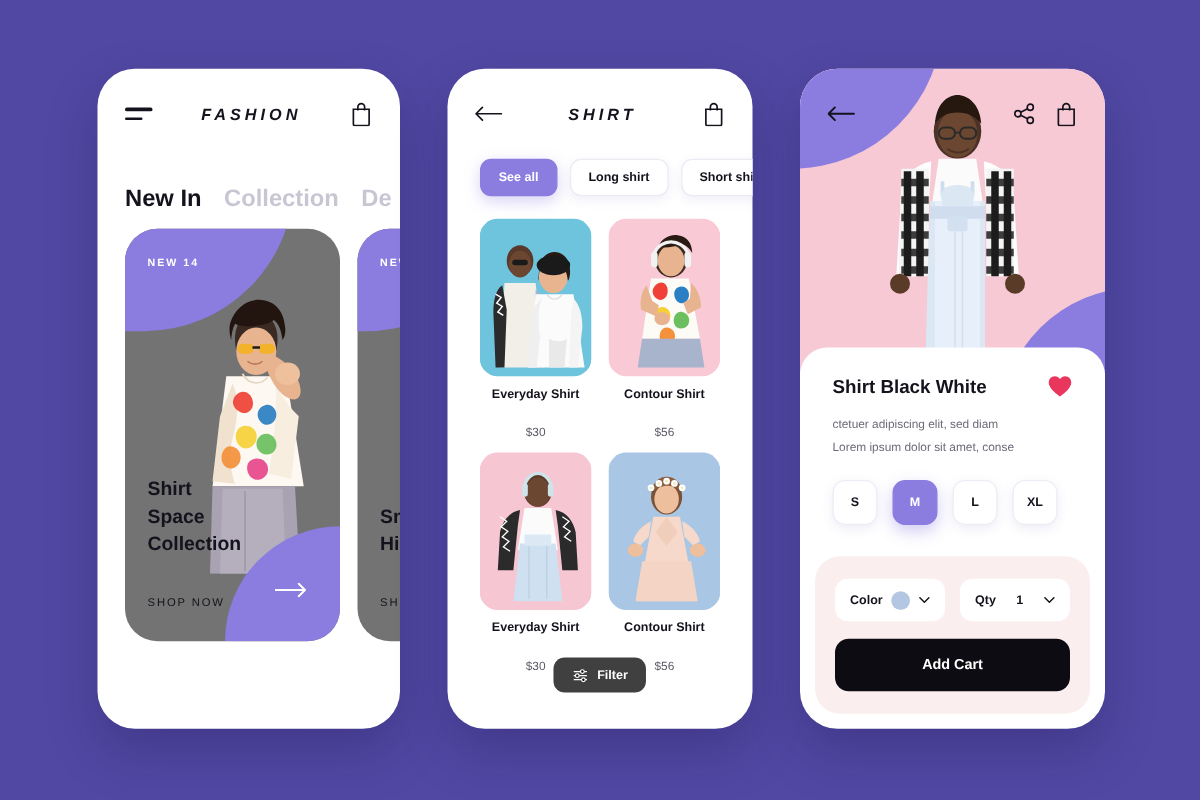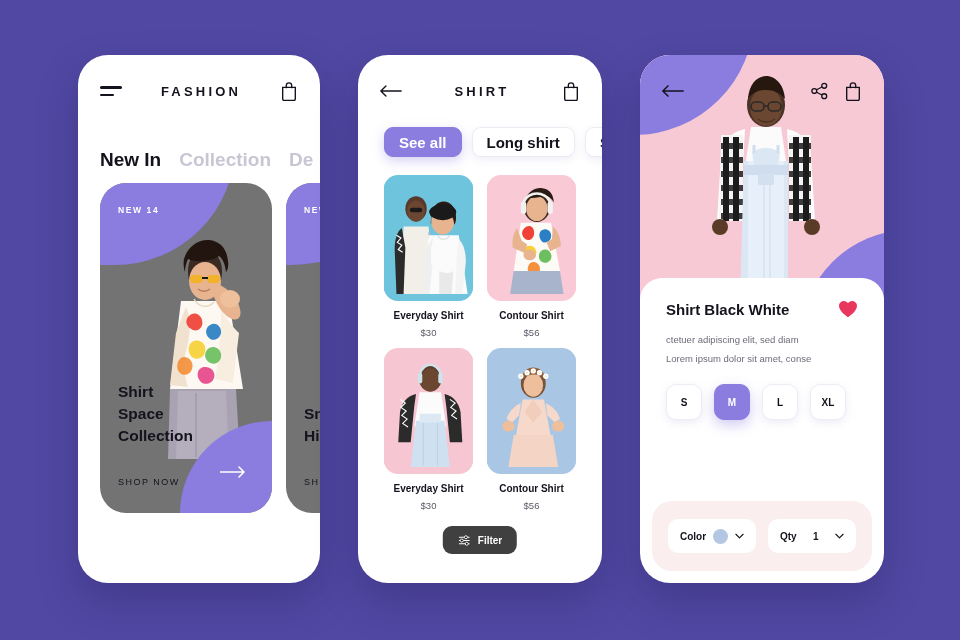--- a/index.html
+++ b/index.html
@@ -26,21 +26,21 @@
   
   .s1-head {
     height: 72px; display: flex; align-items: center;
     justify-content: space-between; padding: 0 22px;
   }
   .burger { width: 22px; display: flex; flex-direction: column; gap: 5px; cursor: pointer; }
   .burger i { display: block; height: 2.2px; background: #14121c; border-radius: 2px; }
   .burger i:nth-child(1) { width: 22px; }
   .burger i:nth-child(2) { width: 14px; }
   .brand {
-    font-size: 13px; font-weight: bold; letter-spacing: 3.2px; color: #14121c;
+    font-size: 13px; font-weight: bold; letter-spacing: 3.2px; color: #14121c; font-style: italic;
   }
   .bag-ic { width: 18px; height: 20px; }
 
   .search-wrap { padding: 0 22px; }
   .search-box {
     height: 38px; background: #fff; border-radius: 19px;
     box-shadow: 0 6px 18px rgba(90,70,160,.16);
     display: flex; align-items: center; padding: 0 16px;
   }
   .search-box input {
@@ -95,37 +95,37 @@
   .s2-head {
     height: 72px; display: flex; align-items: center;
     justify-content: space-between; padding: 0 22px;
   }
   .chips {
     display: flex; gap: 10px; padding: 0 0 0 26px; white-space: nowrap;
   }
   .chip {
     height: 30px; border-radius: 9px; background: #fff;
     border: 1px solid #eceaf3; display: flex; align-items: center;
-    padding: 0 14px; font-size: 15px; font-weight: bold; color: #14121c;
+    padding: 0 14px; font-size: 10px; font-weight: bold; color: #14121c;
     box-shadow: 0 3px 9px rgba(90,70,160,.09); flex: 0 0 auto;
   }
   .chip.active {
     background: #8b7ce0; color: #fff; border-color: #8b7ce0;
     box-shadow: 0 4px 12px rgba(139,124,224,.35);
   }
   .grid {
     display: grid; grid-template-columns: 1fr 1fr; gap: 10px 14px;
     padding: 18px 26px 0 26px;
   }
   .pcard { text-align: center; }
   .pthumb {
     height: 126px; border-radius: 14px; overflow: hidden; position: relative;
   }
   .pname { font-size: 10px; font-weight: bold; color: #14121c; margin-top: 9px; }
-  .pprice { font-size: 9.5px; color: #5c5866; margin-top: 6px; }
+  .pprice { font-size: 9.5px; color: #5c5866; margin-top: 20px; }
   .filter-btn {
     position: absolute; left: 50%; transform: translateX(-50%);
     bottom: 29px; background: #404040; color: #fff;
     height: 28px; border-radius: 9px; display: flex; align-items: center;
     gap: 7px; padding: 0 15px; font-size: 10px; font-weight: bold;
   }
 
   
   .hero {
     position: relative; height: 243px; background: #f6c9d4; overflow: hidden;
@@ -494,16 +494,17 @@
           </svg>
         </div>
         <div class="sel">
           <span>Qty</span>
           <span>1</span>
           <svg class="chev" viewBox="0 0 10 7" fill="none">
             <path d="M1 1l4 4 4-4" stroke="#14121c" stroke-width="1.3" stroke-linecap="round" stroke-linejoin="round"></path>
           </svg>
         </div>
       </div>
+      <div class="add-cart">Add Cart</div>
     </div>
   </div>
 
 </div>
 
 </body></html>

